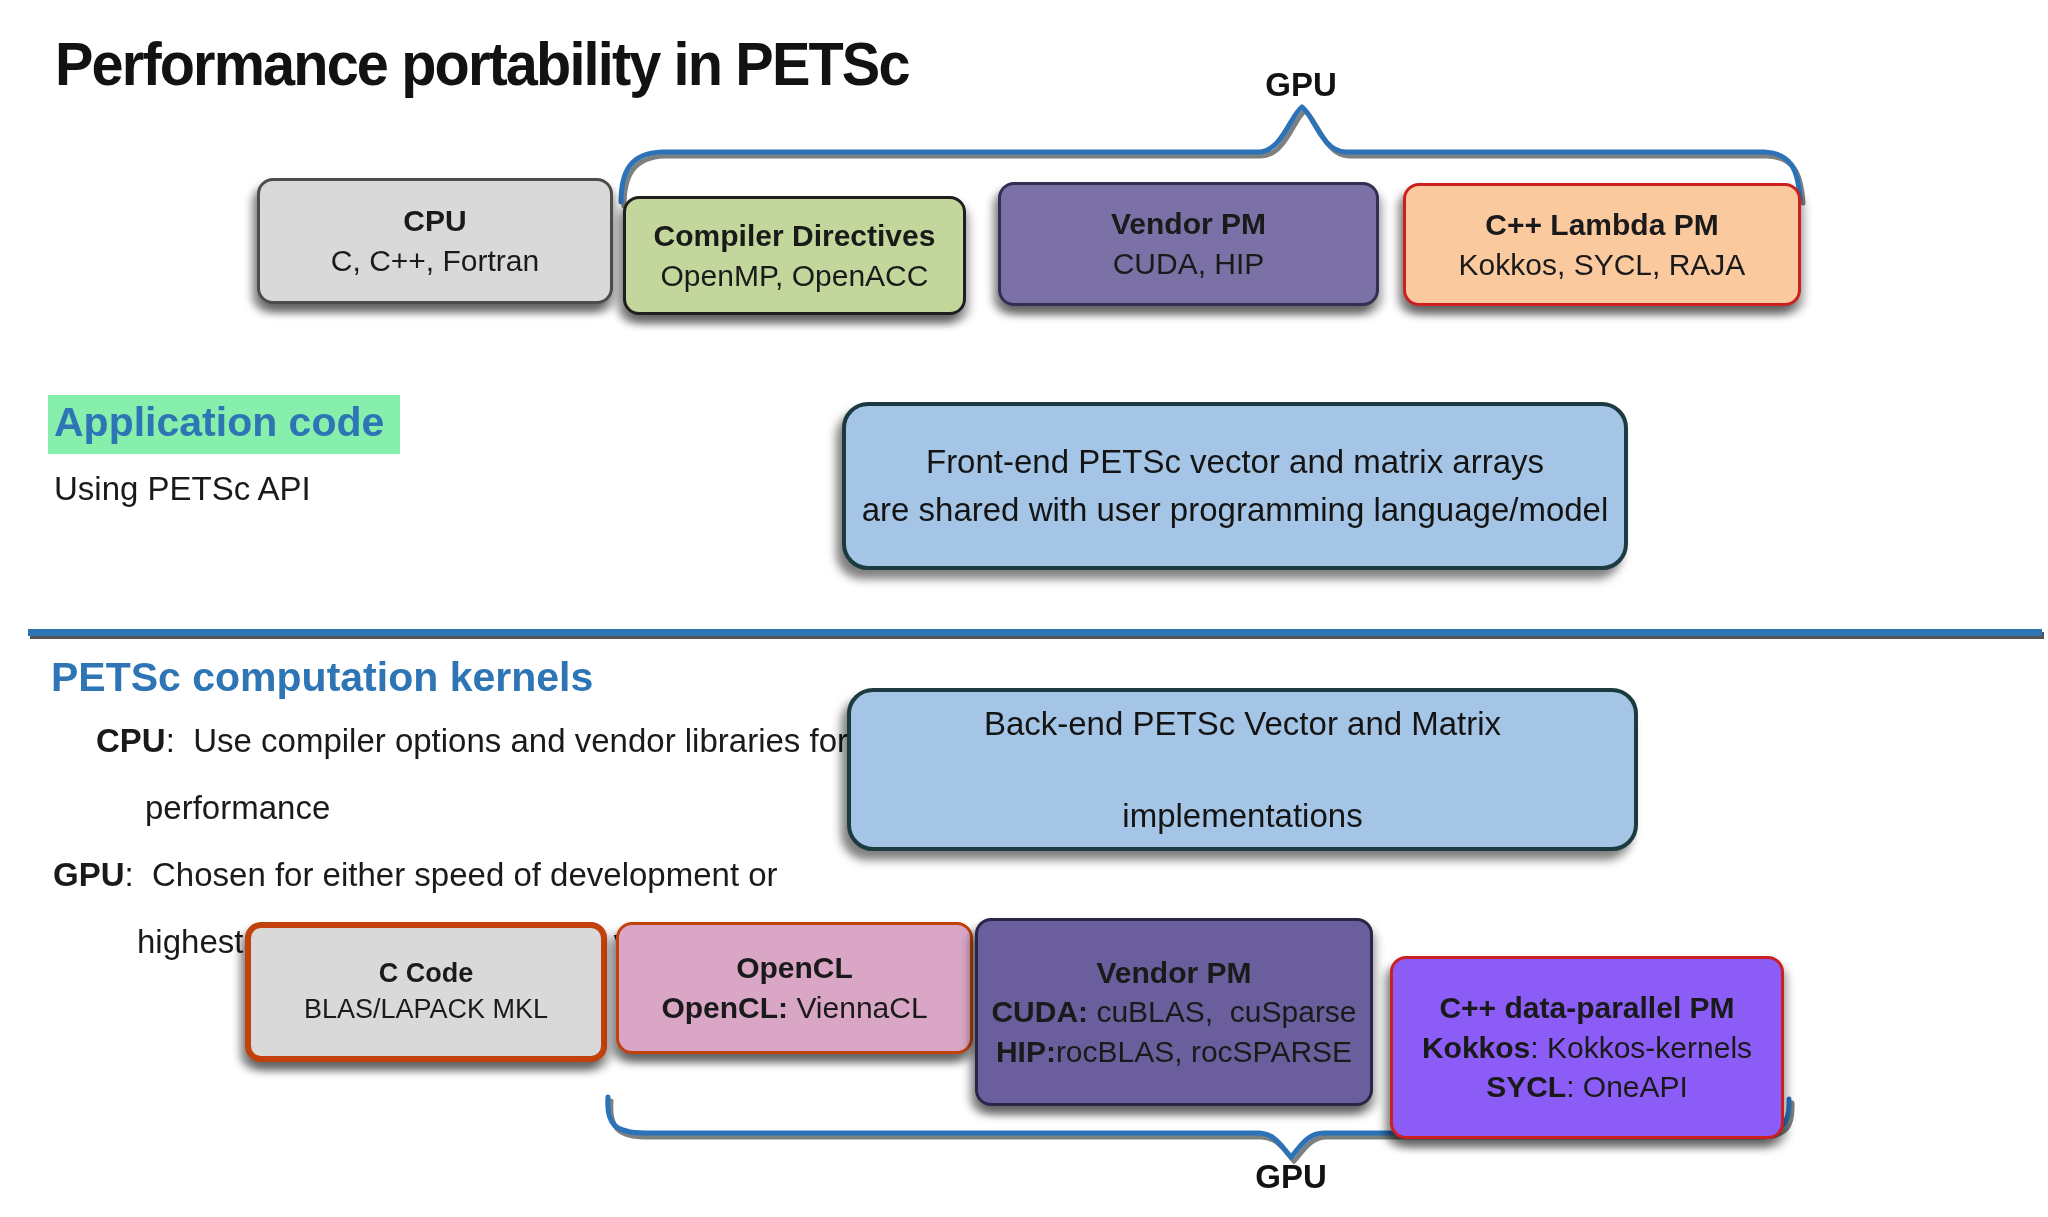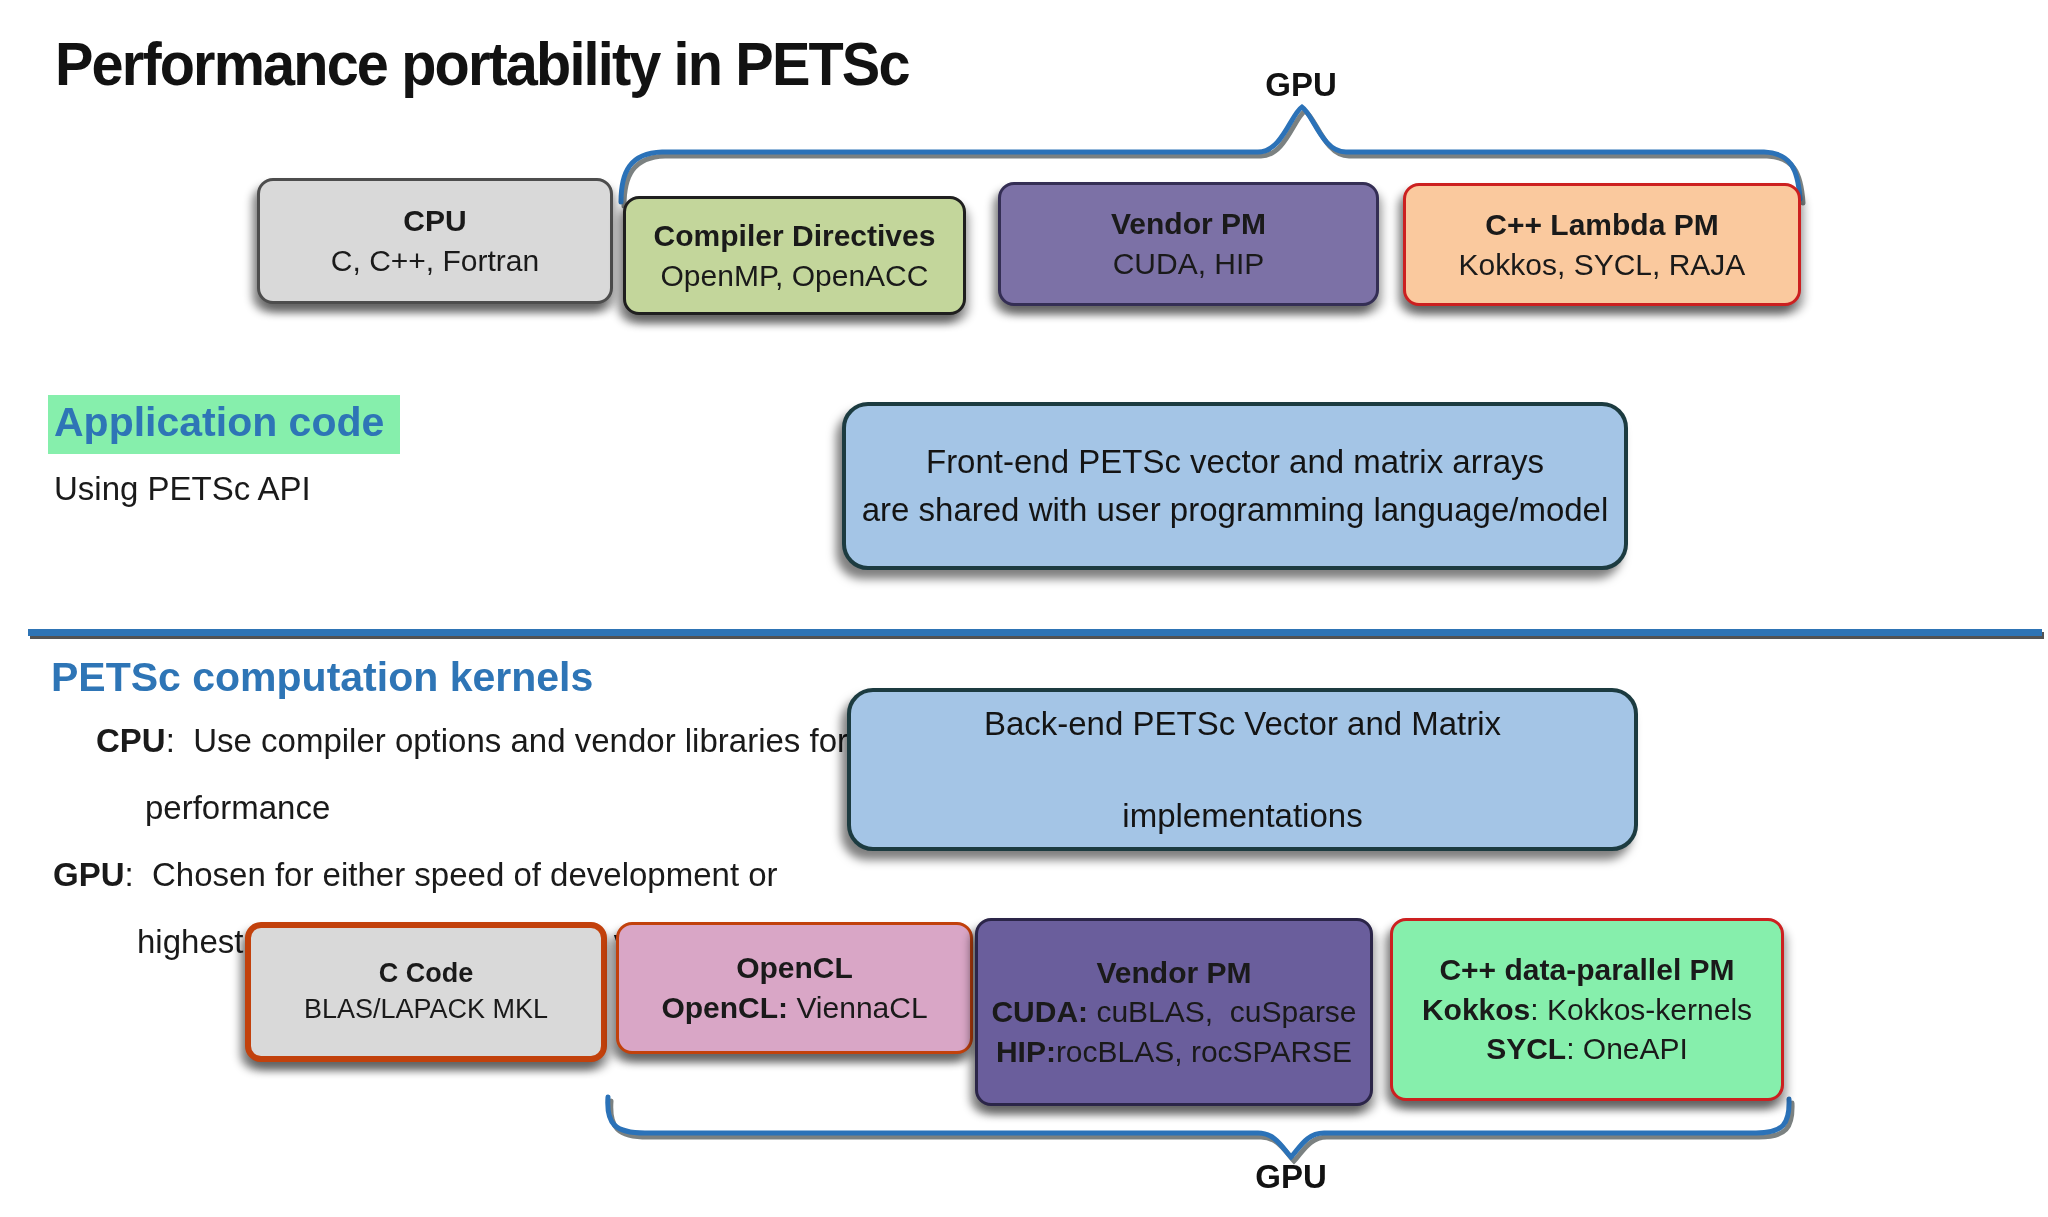--- a/index.html
+++ b/index.html
@@ -44,21 +44,21 @@
   .bodyline{font-size:33px;background:#ffffff;padding:6px 14px 8px 8px;white-space:pre;}
   #kline1{left:45px;top:716px;margin-left:43px;}
   #kline2{left:45px;top:783px;padding-left:100px;width:360px;}
   #kline3{left:45px;top:850px;}
   #kline4{left:75px;top:917px;padding-left:62px;}
   
   #ccode-box{left:245px;top:922px;width:350px;height:128px;background:#d9d9d9;border:6px solid #c2410c;}
   #ccode-box .bt,#ccode-box .bs{font-size:27px;}
   #opencl-box{left:616px;top:922px;width:351px;height:126px;background:#d9a6c6;border:3px solid #c2410c;}
   #vpm-bot-box{left:975px;top:918px;width:392px;height:182px;background:#6a5e9c;border:3px solid #2b2548;}
-  #cppdp-box{left:1390px;top:918px;width:388px;height:177px;background:#86efac;border:3px solid #cc2020;}
+  #cppdp-box{left:1390px;top:956px;width:388px;height:177px;background:#8b5cf6;border:3px solid #cc2020;}
   
   #braces{left:0;top:0;width:2048px;height:1217px;pointer-events:none;}
 </style>
 </head>
 <body>
 
 <div id="stage">
 
   <svg id="braces" class="abs" viewBox="0 0 2048 1217" xmlns="http://www.w3.org/2000/svg">
     <g fill="none" stroke="rgba(15,25,25,0.55)" stroke-width="5" stroke-linecap="round" transform="translate(3,4)">

